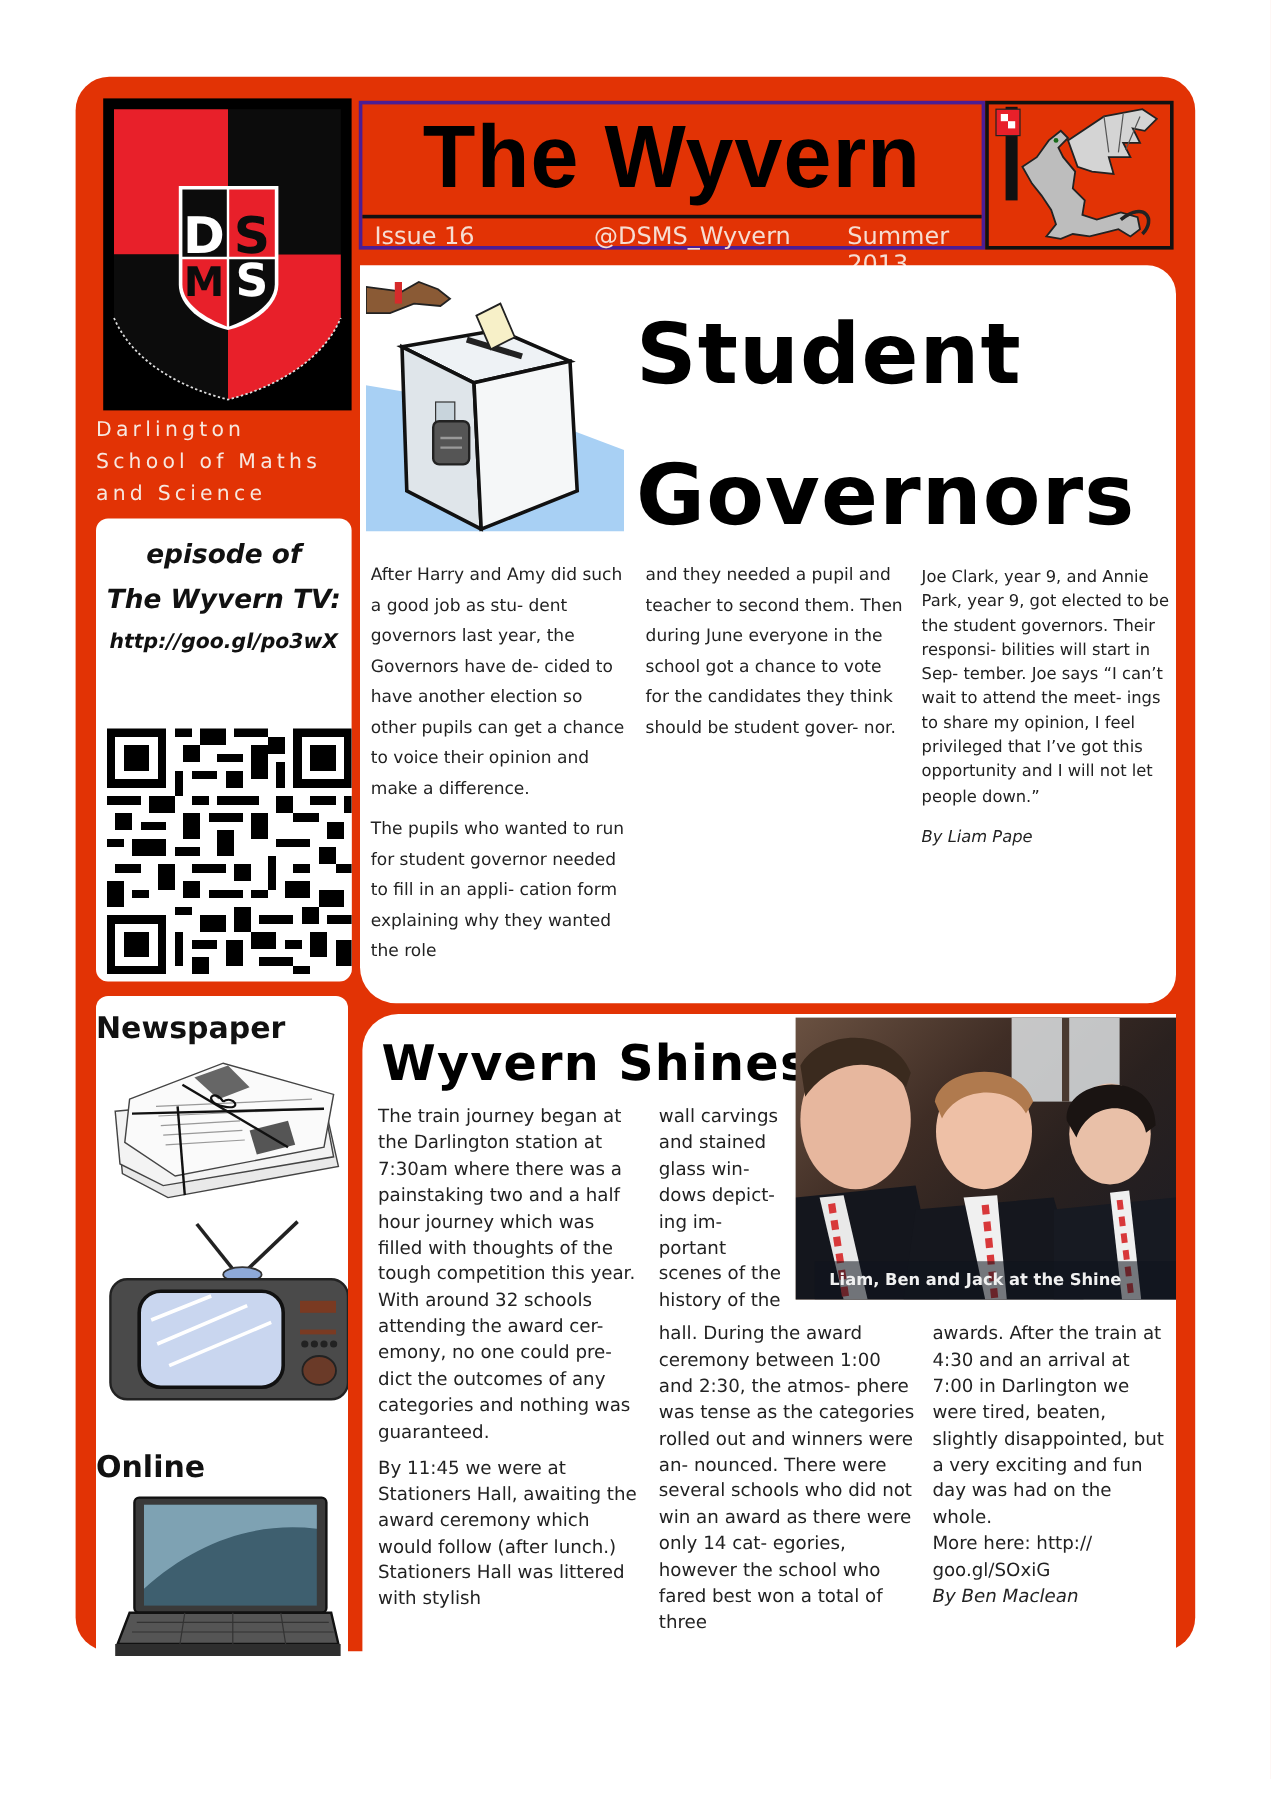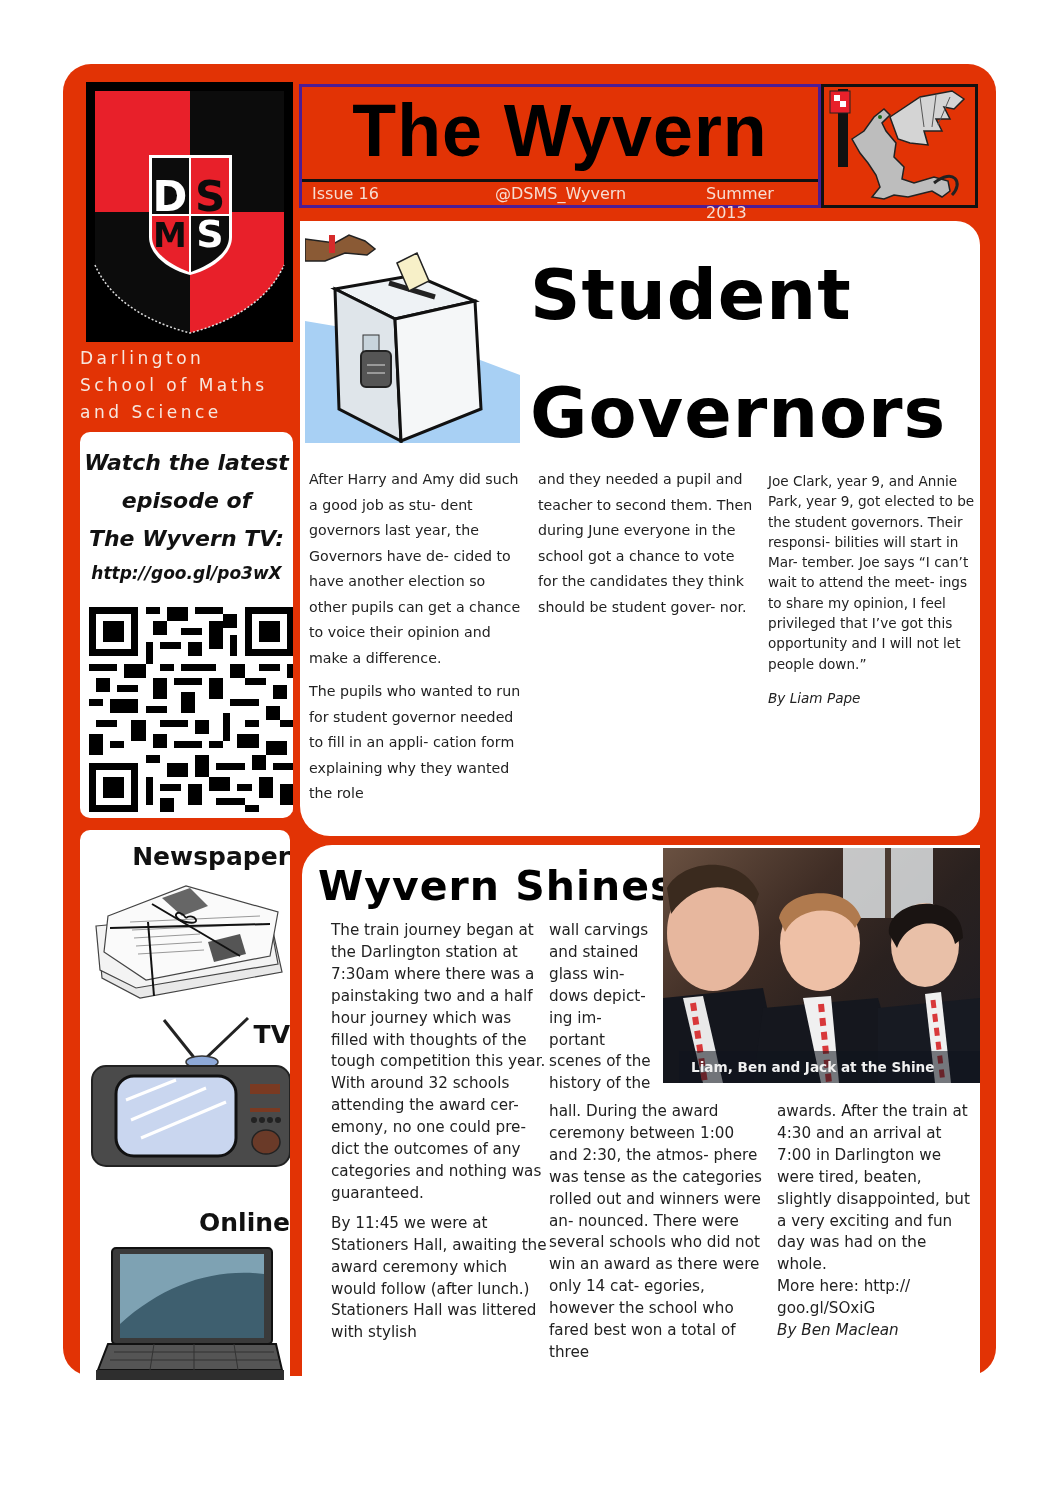--- a/index.html
+++ b/index.html
@@ -32,21 +32,21 @@
   .masthead-title {
     position: absolute; left: 0; right: 0; top: 4px; text-align: center;
     font-family: "Liberation Sans", sans-serif; font-weight: bold; font-size: 74px;
     line-height: 80px; color: #000; letter-spacing: 1px; transform: scaleX(0.97);
   }
   .masthead-bar {
     position: absolute; left: 0; right: 0; top: 92px; height: 3px; background: #111;
   }
   .masthead-meta {
     position: absolute; left: 0; right: 0; top: 97px; height: 22px;
-    font-size: 16px; color: #f6ddd2; font-family: "DejaVu Sans", sans-serif;
+    font-size: 20px; color: #f6ddd2; font-family: "DejaVu Sans", sans-serif;
   }
   .masthead-meta span { position: absolute; top: 0; }
   .wyvern-box {
     position: absolute; left: 821px; top: 84px; width: 157px; height: 124px;
     border: 3px solid #111; background: #e23305; overflow: hidden;
   }
 
   
   .panel { position: absolute; background: #fff; border-radius: 16px; overflow: hidden; }
   .panel-tv { left: 80px; top: 432px; width: 213px; height: 386px; border-radius: 10px; }
@@ -56,21 +56,21 @@
 
   .tv-text {
     position: absolute; left: 0; right: 0; top: 12px; text-align: center;
     font-family: "DejaVu Sans", sans-serif; font-weight: bold; font-style: italic;
     font-size: 22px; line-height: 38px; color: #111;
   }
   .tv-text .url { font-size: 17px; display: block; line-height: 30px; }
   .qr { position: absolute; left: 8px; top: 175px; width: 207px; height: 205px; }
 
   .media-label {
-    position: absolute; left: 0; right: 0; text-align: right;
+    position: absolute; left: 0; right: 0; text-align: left;
     font-family: "DejaVu Sans", sans-serif; font-weight: bold; font-size: 25px; color: #111;
   }
 
   
   .gov-headline {
     position: absolute; left: 530px; top: 236px; width: 450px; text-align: left;
     font-family: "DejaVu Sans", sans-serif; font-weight: bold; font-size: 70px;
     line-height: 118px; color: #000; letter-spacing: 1px;
   }
   .col { position: absolute; font-family: "DejaVu Sans", sans-serif; color: #222; }
@@ -149,21 +149,20 @@
     <path d="M28 52 L40 44 L50 30 L60 22 L66 28 L58 36 L62 44 L72 56 L70 70 L80 80 L78 92 L90 96 L110 90 L124 94 L126 104 L118 110 L108 104 L100 106 L84 110 L70 108 L60 112 L48 110 L56 100 L52 88 L44 76 L36 66 Z" fill="#bdbdbd" stroke="#222" stroke-width="1.5"></path>
     <path d="M66 30 L96 10 L128 4 L140 12 L130 22 L120 20 L126 32 L112 32 L118 44 L100 44 L104 58 L86 56 L74 52 Z" fill="#d4d4d4" stroke="#222" stroke-width="1.5"></path>
     <path d="M96 10 L100 40 M112 8 L108 40 M126 10 L114 38" stroke="#555" stroke-width="1" fill="none"></path>
     <circle cx="56" cy="30" r="2" fill="#1a6b1a"></circle>
     <path d="M110 96 C130 80 140 96 128 108" fill="none" stroke="#222" stroke-width="3"></path>
   </svg>
 </div>
 
 <div class="panel panel-tv">
   <div class="tv-text">
-    <div>Watch the latest</div>
     <div>episode of</div>
     <div>The Wyvern TV:</div>
     <span class="url">http://goo.gl/po3wX</span>
   </div>
   <svg class="qr" viewBox="0 0 29 29" shape-rendering="crispEdges">
     <rect width="29" height="29" fill="#fff"></rect>
     <g fill="#000">
       <rect x="0" y="0" width="7" height="7"></rect>
         <rect x="1" y="1" width="5" height="5" fill="#fff"></rect>
         <rect x="2" y="2" width="3" height="3"></rect>
@@ -310,21 +309,21 @@
   <div>Governors</div>
 </div>
 <div class="col gov-col" style="left:309px;top:467px;width:215px">
   <p>After Harry and Amy did such a good job as stu- dent governors last year, the Governors have de- cided to have another election so other pupils can get a chance to voice their opinion and make a difference.</p>
   <p>The pupils who wanted to run for student governor needed to fill in an appli- cation form explaining why they wanted the role</p>
 </div>
 <div class="col gov-col" style="left:538px;top:467px;width:215px">
   <p>and they needed a pupil and teacher to second them. Then during June everyone in the school got a chance to vote for the candidates they think should be student gover- nor.</p>
 </div>
 <div class="col gov-col3" style="left:768px;top:471px;width:210px">
-  <p>Joe Clark, year 9, and Annie Park, year 9, got elected to be the student governors. Their responsi- bilities will start in Mar- tember. Joe says “I can’t wait to attend the meet- ings to share my opinion, I feel privileged that I’ve got this opportunity and I will not let people down.”</p>
+  <p>Joe Clark, year 9, and Annie Park, year 9, got elected to be the student governors. Their responsi- bilities will start in Sep- tember. Joe says “I can’t wait to attend the meet- ings to share my opinion, I feel privileged that I’ve got this opportunity and I will not let people down.”</p>
   <span class="byline">By Liam Pape</span>
 </div>
 
 <div class="panel panel-shines"></div>
 <div class="shines-headline">Wyvern Shines</div>
 <div class="photo">
   <svg width="317" height="235" viewBox="0 0 317 235">
     <rect x="180" y="0" width="90" height="70" fill="#e8eef0" opacity="0.8"></rect>
     <rect x="222" y="0" width="6" height="70" fill="#4a3a30"></rect>
     <ellipse cx="50" cy="85" rx="46" ry="58" fill="#e7b79e"></ellipse>
@@ -338,21 +337,21 @@
     <path d="M140 150 L158 235 L176 235 L168 148 Z" fill="#f0f0f0"></path>
     <path d="M158 156 L166 235" stroke="#d8383a" stroke-width="6" stroke-dasharray="8 6"></path>
     <ellipse cx="262" cy="97" rx="34" ry="42" fill="#e9c0a8"></ellipse>
     <path d="M226 86 C222 50 300 40 300 90 L292 96 C288 70 246 66 234 100 Z" fill="#1a1412"></path>
     <path d="M215 160 L317 150 L317 235 L215 235 Z" fill="#171a22"></path>
     <path d="M262 146 L272 235 L288 235 L278 144 Z" fill="#f0f0f0"></path>
     <path d="M270 152 L280 235" stroke="#d8383a" stroke-width="5" stroke-dasharray="8 6"></path>
   </svg>
   <div class="photo-caption">Liam, Ben and Jack at the Shine Awards</div>
 </div>
-<div class="col sh-col" style="left:331px;top:920px;width:220px">
+<div class="col sh-col" style="left:315px;top:920px;width:220px">
   <p>The train journey began at the Darlington station at 7:30am where there was a painstaking two and a half hour journey which was filled with thoughts of the tough competition this year. With around 32 schools attending the award cer- emony, no one could pre- dict the outcomes of any categories and nothing was guaranteed.</p>
   <p>By 11:45 we were at Stationers Hall, awaiting the award ceremony which would follow (after lunch.) Stationers Hall was littered with stylish</p>
 </div>
 <div class="col sh-col" style="left:549px;top:920px;width:108px">
   <p>wall carvings and stained glass win- dows depict- ing im- portant scenes of the history of the</p>
 </div>
 <div class="col sh-col" style="left:549px;top:1101px;width:216px">
   <p>hall. During the award ceremony between 1:00 and 2:30, the atmos- phere was tense as the categories rolled out and winners were an- nounced. There were several schools who did not win an award as there were only 14 cat- egories, however the school who fared best won a total of three</p>
 </div>
 <div class="col sh-col" style="left:777px;top:1101px;width:200px">

